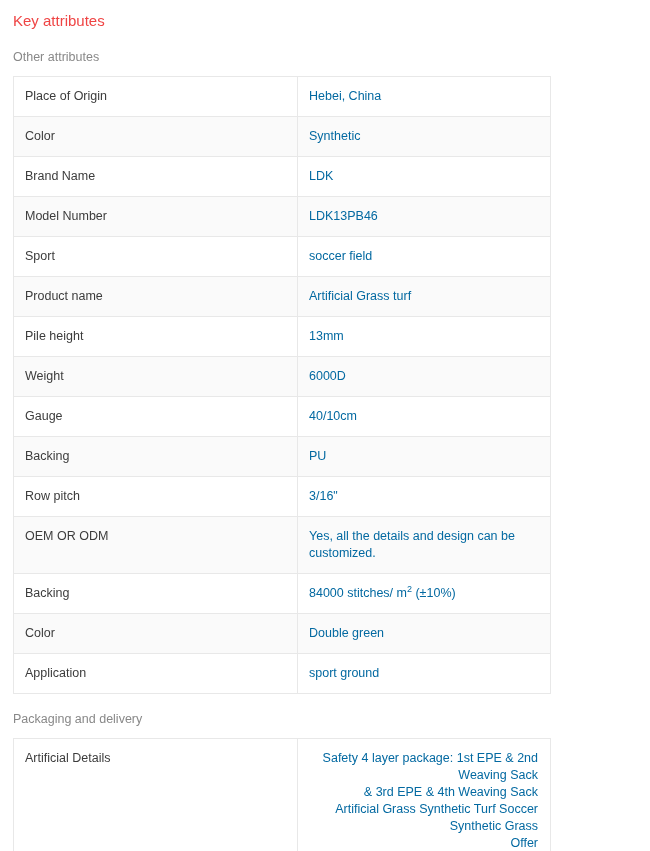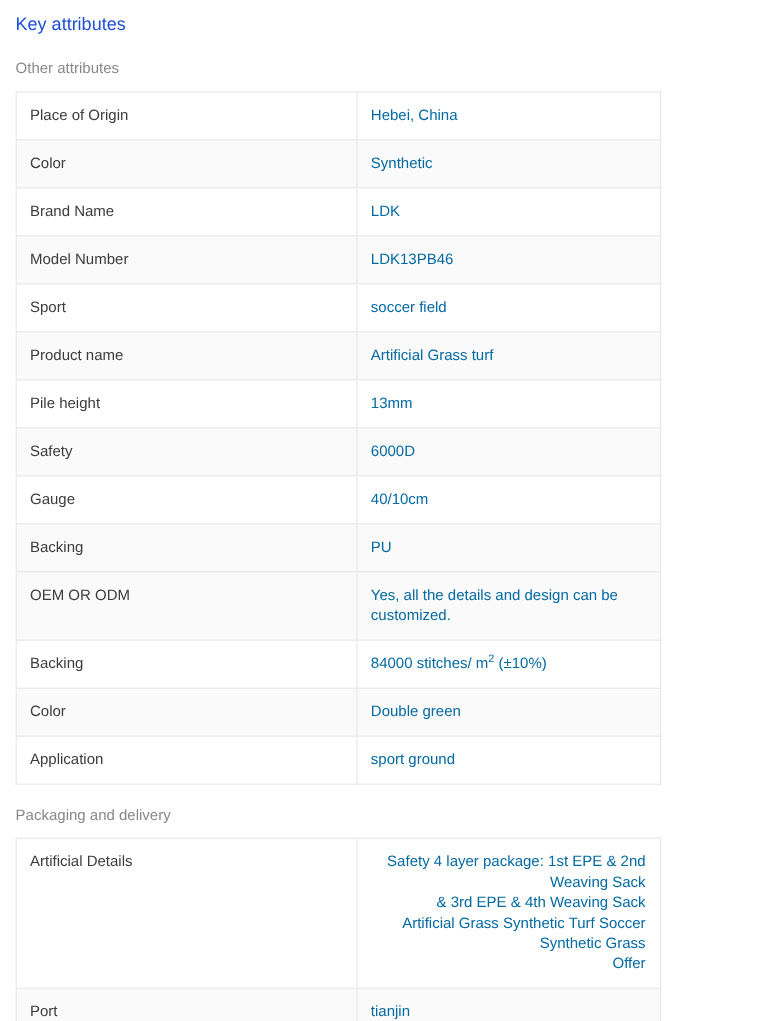--- a/index.html
+++ b/index.html
@@ -14,21 +14,21 @@
     color: #333333;
     -webkit-font-smoothing: antialiased;
   }
   .page {
     width: 650px;
     box-sizing: border-box;
     padding: 0 13px;
   }
   .section-title {
     font-size: 15px;
-    color: #1d4ed8;
+    color: #ef4444;
     font-weight: normal;
     margin: 0;
     padding: 10px 0 0 0;
     line-height: 22px;
   }
   .subsection-title {
     font-size: 12.5px;
     color: #888888;
     font-weight: normal;
     margin: 0;
@@ -103,30 +103,34 @@
       </tr>
       <tr class="alt">
         <td class="key">Product name</td>
         <td class="val">Artificial Grass turf</td>
       </tr>
       <tr>
         <td class="key">Pile height</td>
         <td class="val">13mm</td>
       </tr>
       <tr class="alt">
-        <td class="key">Safety</td>
+        <td class="key">Weight</td>
         <td class="val">6000D</td>
       </tr>
       <tr>
         <td class="key">Gauge</td>
         <td class="val">40/10cm</td>
       </tr>
       <tr class="alt">
         <td class="key">Backing</td>
         <td class="val">PU</td>
+      </tr>
+      <tr>
+        <td class="key">Row pitch</td>
+        <td class="val">3/16"</td>
       </tr>
       <tr class="alt">
         <td class="key">OEM OR ODM</td>
         <td class="val">Yes, all the details and design can be customized.</td>
       </tr>
       <tr>
         <td class="key">Backing</td>
         <td class="val"><span>84000 stitches/ m</span><sup>2</sup><span> (±10%)</span></td>
       </tr>
       <tr class="alt">

